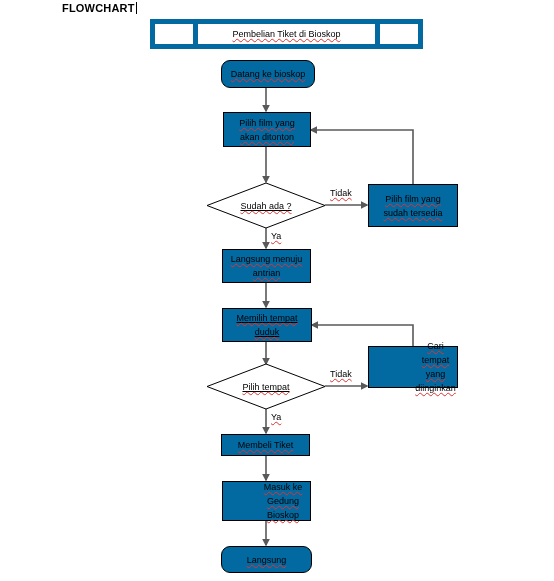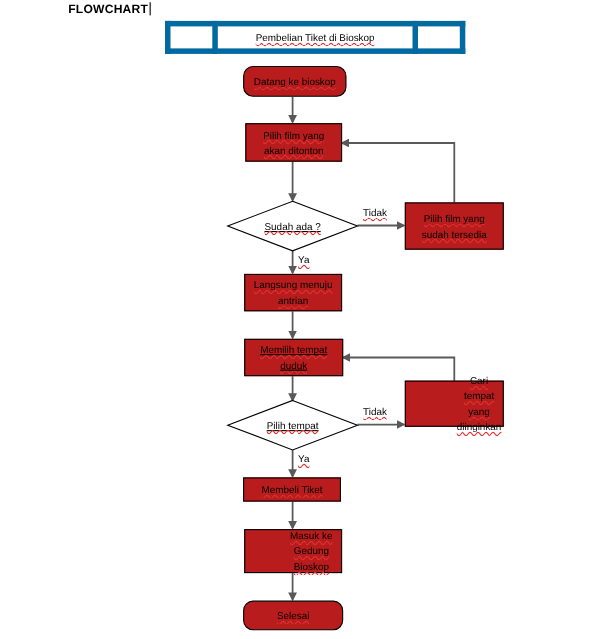--- a/index.html
+++ b/index.html
@@ -69,21 +69,21 @@
     text-decoration: underline wavy #e03030;
     text-decoration-skip-ink: none;
     text-underline-offset: 1px;
   }
 
   
   .node {
     position: absolute;
     box-sizing: border-box;
     border: 1px solid #000000;
-    background: #b91c1c;
+    background: #0369a1;
     display: flex;
     align-items: center;
     justify-content: center;
     text-align: center;
     font-size: 9px;
     line-height: 14px;
     padding: 0 3px;
   }
   .node.terminator {
     border-radius: 9px;
@@ -225,21 +225,21 @@
   </div>
 
   <div class="node" style="left:222px; top:481px; width:89px; height:40px;padding-left:36px;">
     <span>
       <span class="label sq">Masuk ke Gedung</span>
       <span class="label sq">Bioskop</span>
     </span>
   </div>
 
   <div class="node terminator" style="left:221px; top:546px; width:91px; height:27px;">
-    <span class="label sq">Selesai</span>
+    <span class="label sq">Langsung</span>
   </div>
 
   <div class="edge-label" style="left:330px; top:188px;">
     <span class="sq">Tidak</span>
   </div>
   <div class="edge-label" style="left:271px; top:231px;">
     <span class="sq">Ya</span>
   </div>
   <div class="edge-label" style="left:330px; top:369px;">
     <span class="sq">Tidak</span>

